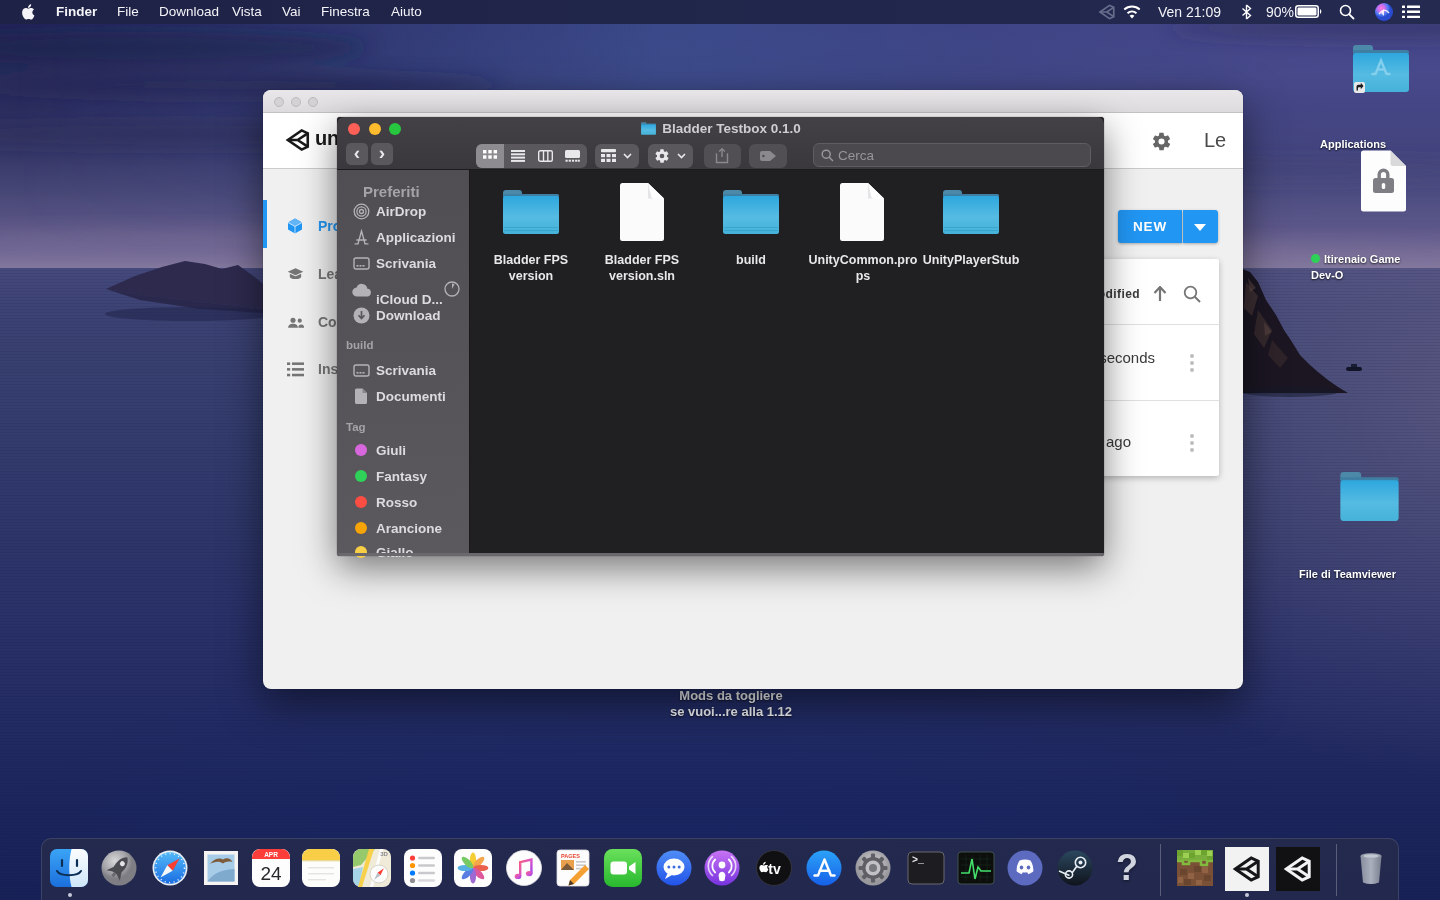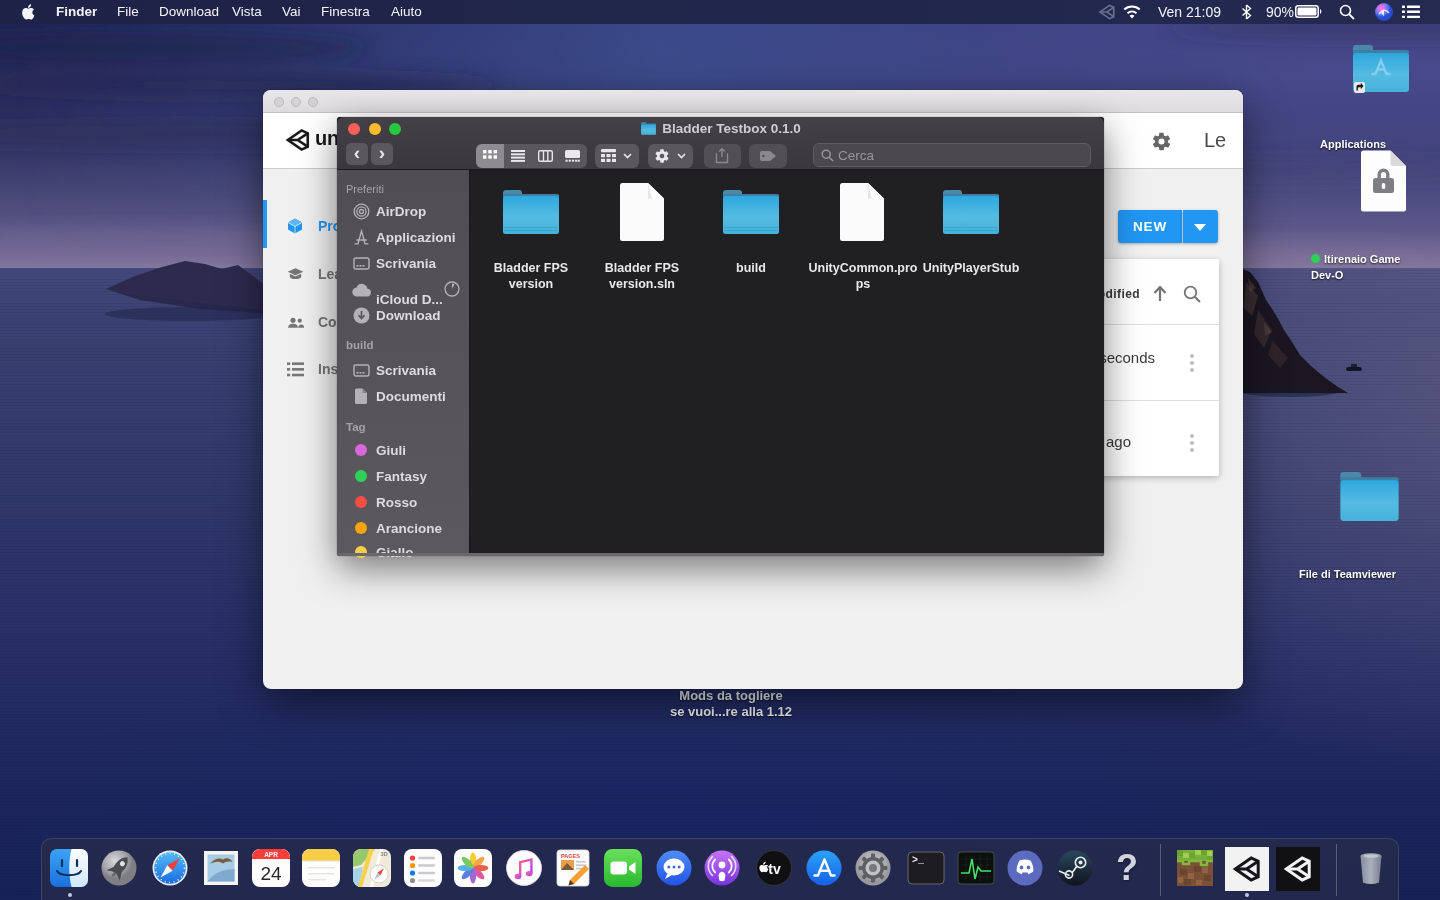--- a/index.html
+++ b/index.html
@@ -60,21 +60,21 @@
   #dock { position:absolute; left:41px; top:838px; width:1358px; height:62px;
     background:rgba(37,42,77,.92); border:1px solid rgba(255,255,255,.12); border-bottom:none;
     border-radius:10px 10px 0 0; }
   .dk { position:absolute; top:10px; width:38px; height:38px; }
 
   .deskicon { position:absolute; text-align:left; color:#fff; font-size:11px; font-weight:700;
     text-shadow:0 1px 2px rgba(0,0,0,.8);margin-top:37px; }
 
   .slab { position:absolute; left:39px; font-size:13.5px; font-weight:700; color:#dcdbde; line-height:17px; }
   .tagdot { position:absolute; left:18px; width:12px; height:12px; border-radius:50%; }
-  .flab { position:absolute; text-align:center; color:#e8e7e9; font-size:13px; font-weight:700; line-height:16px;margin-top:8px; }
+  .flab { position:absolute; text-align:center; color:#e8e7e9; font-size:13px; font-weight:700; line-height:16px; }
 </style>
 </head>
 <body>
   <div id="wall">
     <div id="sky"></div>
     <div id="skyglow"></div>
     <div id="sea"></div>
     <svg class="abs" style="left:0;top:0" width="1440" height="900">
 
       <defs>
@@ -354,21 +354,21 @@
 
       <div class="abs" style="left:476px;top:26px;width:278px;height:24px;background:#4b494d;border:1px solid #5f5d62;border-radius:6px">
         <svg class="abs" style="left:7px;top:5px" width="13" height="13" viewBox="0 0 13 13">
           <circle cx="5.2" cy="5.2" r="4" stroke="#97959b" stroke-width="1.5" fill="none"></circle>
           <line x1="8.2" y1="8.2" x2="12" y2="12" stroke="#97959b" stroke-width="1.5"></line>
         </svg>
         <span class="abs" style="left:24px;top:3.5px;font-size:13.5px;color:#97959b">Cerca</span>
       </div>
     </div>
     <div class="sidebar" id="findersidebar">
-      <div class="abs" style="left:9px;top:13px;font-size:11px;font-weight:400;color:#a5a3a8">Preferiti</div>
+      <div class="abs" style="left:26px;top:13px;font-size:15px;font-weight:700;color:#a5a3a8">Preferiti</div>
 
             <svg class="abs" style="left:16px;top:33px" width="17" height="17" viewBox="0 0 17 17">
         <g stroke="#b4b2b7" stroke-width="1.3" fill="none">
           <circle cx="8.5" cy="8.5" r="2"></circle>
           <circle cx="8.5" cy="8.5" r="4.6"></circle>
           <circle cx="8.5" cy="8.5" r="7.3"></circle>
         </g>
       </svg>
       <span class="slab" style="top:33px">AirDrop</span>
       <svg class="abs" style="left:16px;top:59px" width="17" height="17" viewBox="0 0 24 24">

